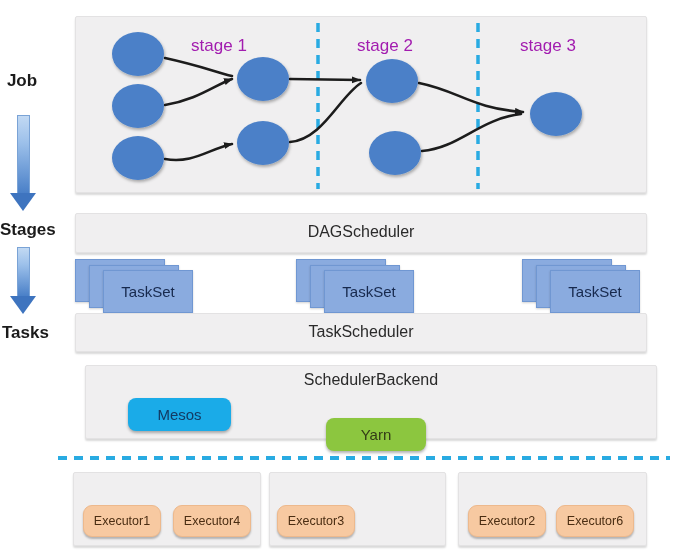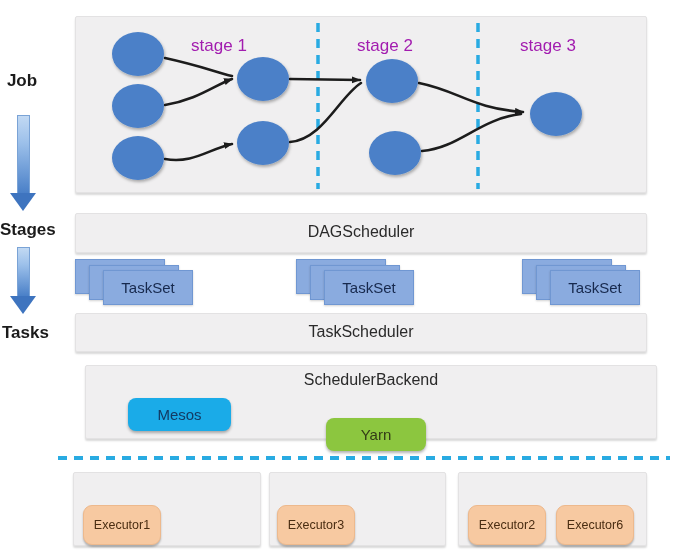--- a/index.html
+++ b/index.html
@@ -31,41 +31,41 @@
     position:absolute;left:0;right:0;text-align:center;font-size:16px;color:#2a2a2a;
   }
   .stage-label{
     position:absolute;top:19px;transform:translateX(-50%);
     font-size:17px;color:#a21caf;white-space:nowrap;
   }
 
   
   .taskset-stack{position:absolute;width:118px;height:46px;}
   .ts-card{
-    position:absolute;width:90px;height:35px;background:#8aabdf;
+    position:absolute;width:90px;height:43px;background:#8aabdf;
     border:1px solid #7097d2;border-radius:0;box-shadow:0 1px 2px rgba(0,0,0,0.18);
     box-sizing:border-box;
   }
   .ts-back{left:0;top:0;}
   .ts-mid{left:14px;top:6px;}
   .ts-front{left:28px;top:11px;display:flex;align-items:center;justify-content:center;
     font-size:15px;color:#17294d;}
 
   
   .backend-btn{
     position:absolute;top:32px;height:33px;border-radius:8px;
     display:flex;align-items:center;justify-content:center;font-size:15px;
     box-shadow:0 2px 3px rgba(0,0,0,0.3);
   }
   .btn-blue{background:#1aabe8;color:#133a63;}
   .btn-green{background:#8cc63f;color:#333b17;margin-top:20px;}
 
   
   .exec-btn{
-    position:absolute;top:32px;width:78px;height:40px;background:#f7c9a1;
+    position:absolute;top:32px;width:78px;height:32px;background:#f7c9a1;
     border:1px solid #edb98d;border-radius:9px;box-sizing:border-box;
     display:flex;align-items:center;justify-content:center;
     font-size:12.5px;color:#4a2d12;box-shadow:0 2px 2px rgba(0,0,0,0.25);
   }
 </style>
 </head>
 <body>
 
 <div id="canvas">
 
@@ -163,20 +163,21 @@
     <div class="backend-btn btn-blue" style="left:42px;width:103px;">Mesos</div>
     <div class="backend-btn btn-green" style="left:240px;width:100px;">Yarn</div>
   </div>
 
   <svg width="682" height="12" style="position:absolute;left:0;top:452px;">
     <line x1="58" y1="6" x2="670" y2="6" stroke="#29abe2" stroke-width="4" stroke-dasharray="9 7"></line>
   </svg>
 
   <div class="gray-panel" style="left:73px;top:472px;width:188px;height:74px;">
     <div class="exec-btn" style="left:9px;">Executor1</div>
+    <div class="exec-btn" style="left:99px;">Executor4</div>
   </div>
 
   <div class="gray-panel" style="left:269px;top:472px;width:177px;height:74px;">
     <div class="exec-btn" style="left:7px;">Executor3</div>
   </div>
 
   <div class="gray-panel" style="left:458px;top:472px;width:189px;height:74px;">
     <div class="exec-btn" style="left:9px;">Executor2</div>
     <div class="exec-btn" style="left:97px;">Executor6</div>
   </div>

